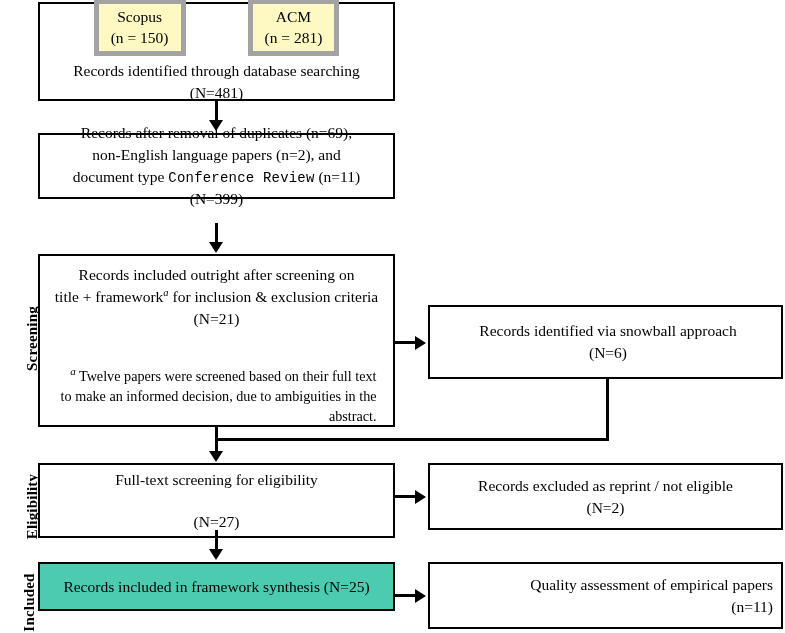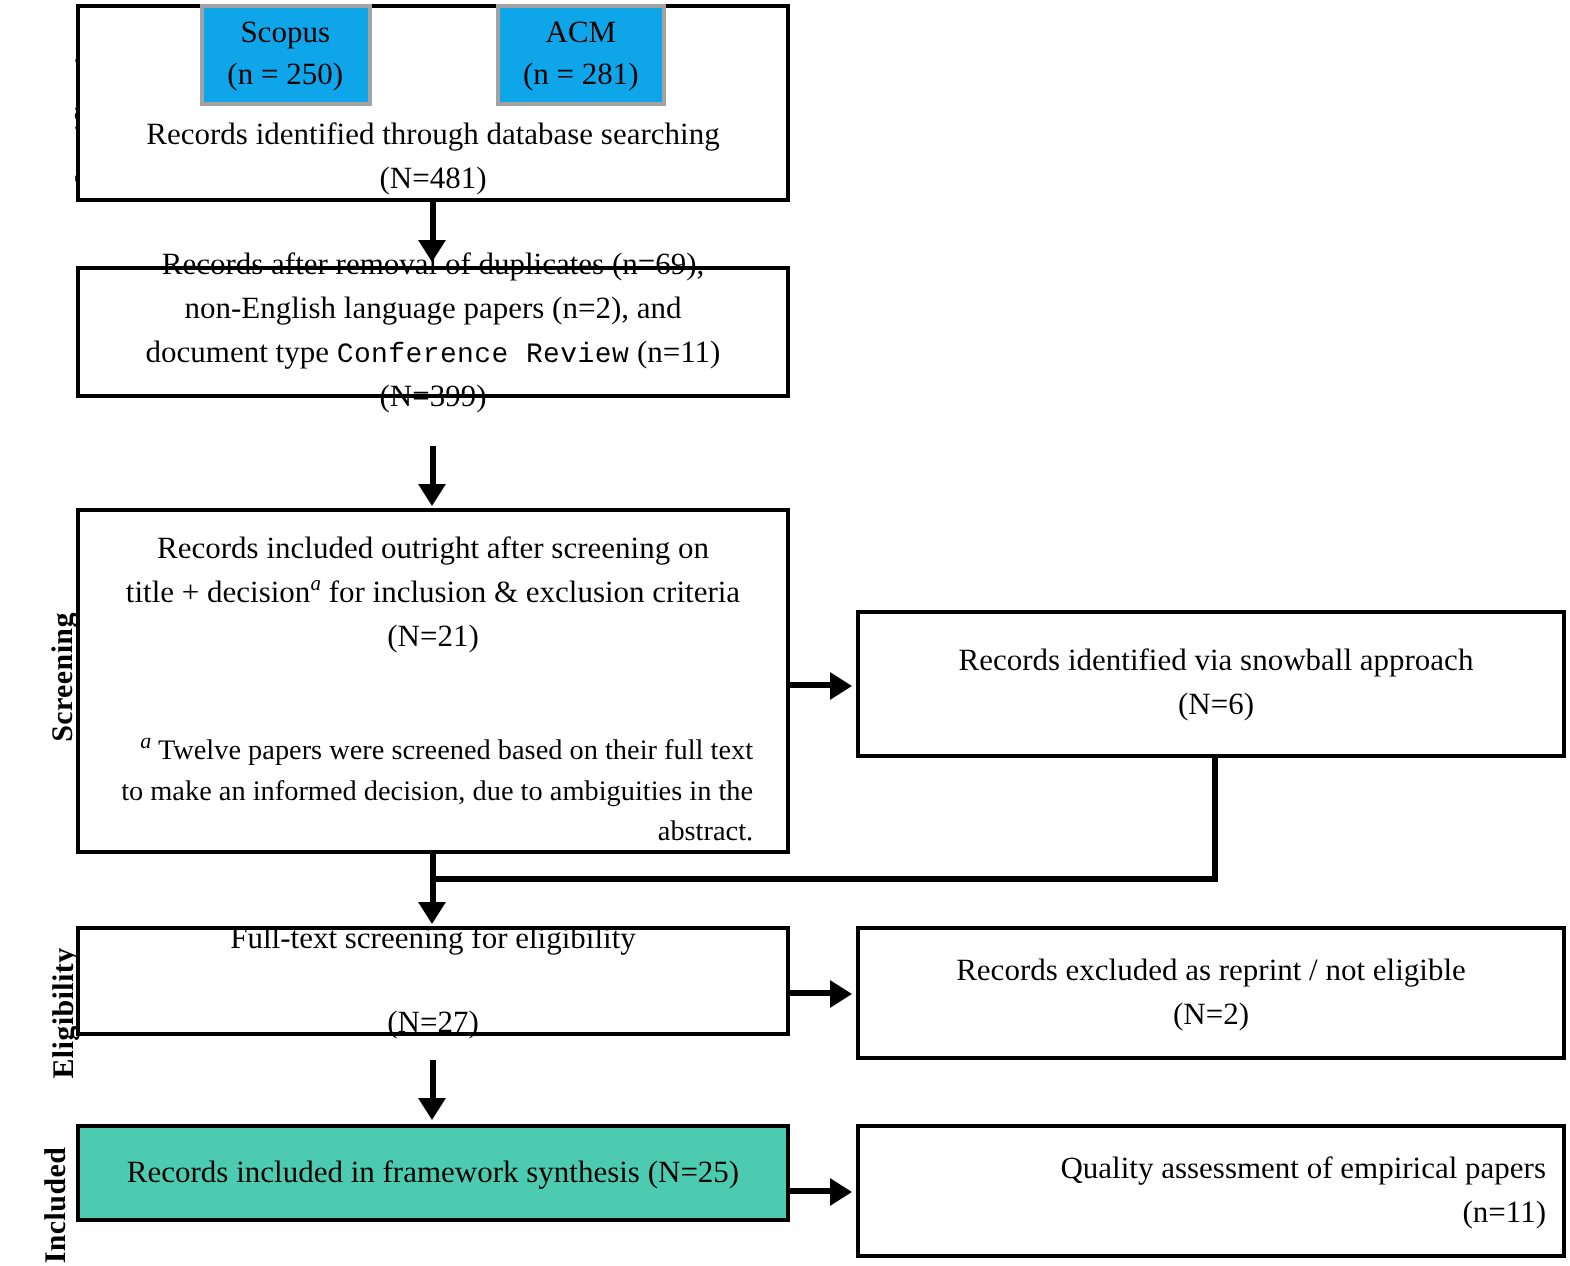--- a/index.html
+++ b/index.html
@@ -60,22 +60,22 @@
   
   .src-row {
     display: flex;
     justify-content: center;
     gap: 62px;
     width: 100%;
     margin-bottom: 4px;
   }
   .src-box {
     box-sizing: border-box;
-    border: 2px solid #a3a3a3;
-    background: #0ea5e9;
+    border: 5px solid #a3a3a3;
+    background: #fef9c3;
     padding: 2px 12px 3px 12px;
     text-align: center;
     line-height: 1.38;
     font-size: 15.5px;
     min-width: 78px;
   }
 
   
   .fn-rule {
     width: 86%;
@@ -144,21 +144,21 @@
     <span>Eligibility</span>
   </div>
   <div class="stage-label" style="top:594px;">
     <span>Included</span>
   </div>
 
   <div class="box" style="left:38px; top:2px; width:357px; height:99px;">
     <div class="src-row">
       <div class="src-box">
         <span class="line">Scopus</span>
-        <span class="line">(n = 250)</span>
+        <span class="line">(n = 150)</span>
       </div>
       <div class="src-box">
         <span class="line">ACM</span>
         <span class="line">(n = 281)</span>
       </div>
     </div>
     <span class="line">Records identified through database searching</span>
     <span class="line">(N=481)</span>
   </div>
 
@@ -170,21 +170,21 @@
     <span class="line">non-English language papers (n=2), and</span>
     <span class="line"><span>document type </span><span class="mono">Conference Review</span><span> (n=11)</span></span>
     <span class="line">(N=399)</span>
   </div>
 
   <div class="conn vline" style="left:215px; top:223px; height:21px;"></div>
   <div class="arrow-down" style="left:209px; top:242px;"></div>
 
   <div class="box" style="left:38px; top:254px; width:357px; height:173px; justify-content:flex-start; padding-top:8px;">
     <span class="line">Records included outright after screening on</span>
-    <span class="line"><span>title + decision</span><sup class="marker">a</sup><span> for inclusion &amp; exclusion criteria</span></span>
+    <span class="line"><span>title + framework</span><sup class="marker">a</sup><span> for inclusion &amp; exclusion criteria</span></span>
     <span class="line">(N=21)</span>
 
     <div class="fn-rule" style="margin-top:30px;"></div>
     <div class="footnote"><span class="fn-sup">a</span>
       <span>Twelve papers were screened based on their full text to make an informed decision, due to ambiguities in the abstract.</span></div>
   </div>
 
   <div class="conn hline" style="left:395px; top:341px; width:22px;"></div>
   <div class="arrow-right" style="left:415px; top:336px;"></div>
 
@@ -192,21 +192,21 @@
     <span class="line">Records identified via snowball approach</span>
     <span class="line">(N=6)</span>
   </div>
 
   <div class="conn vline" style="left:606px; top:379px; height:62px;"></div>
   <div class="conn hline" style="left:215px; top:438px; width:394px;"></div>
 
   <div class="conn vline" style="left:215px; top:427px; height:26px;"></div>
   <div class="arrow-down" style="left:209px; top:451px;"></div>
 
-  <div class="box" style="left:38px; top:463px; width:357px; height:55px;gap:20px;">
+  <div class="box" style="left:38px; top:463px; width:357px; height:75px;gap:20px;">
     <span class="line">Full-text screening for eligibility</span>
     <span class="line">(N=27)</span>
   </div>
 
   <div class="conn hline" style="left:395px; top:495px; width:22px;"></div>
   <div class="arrow-right" style="left:415px; top:490px;"></div>
 
   <div class="box" style="left:428px; top:463px; width:355px; height:67px;">
     <span class="line">Records excluded as reprint / not eligible</span>
     <span class="line">(N=2)</span>

